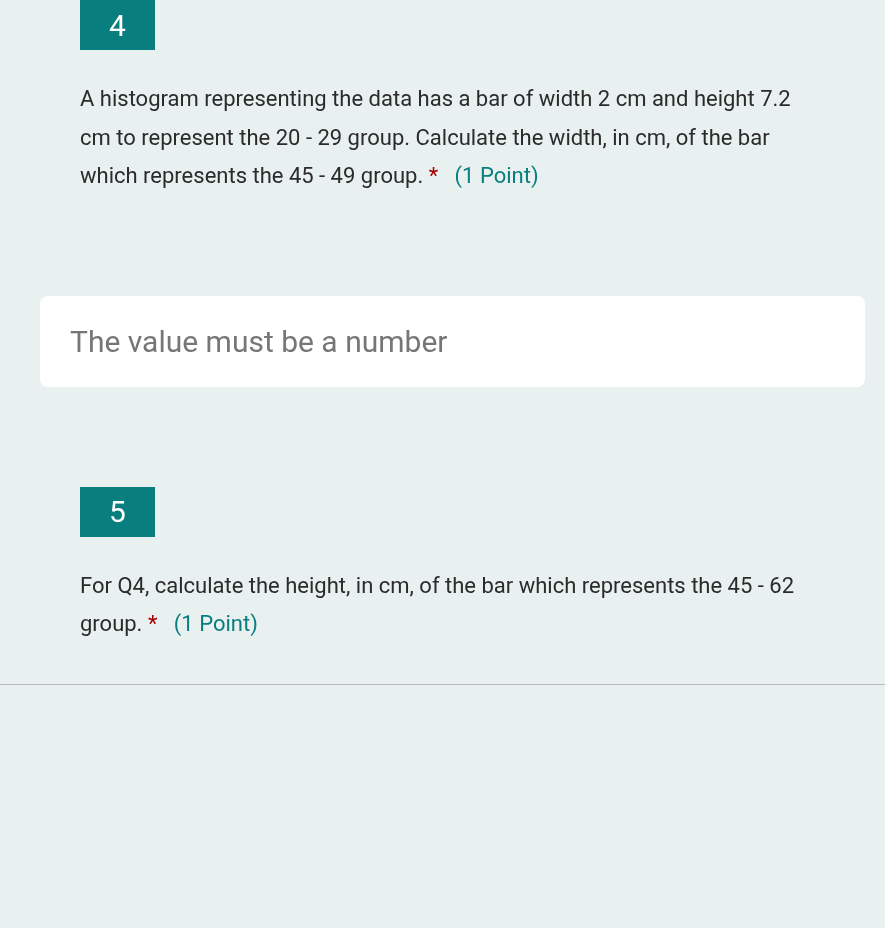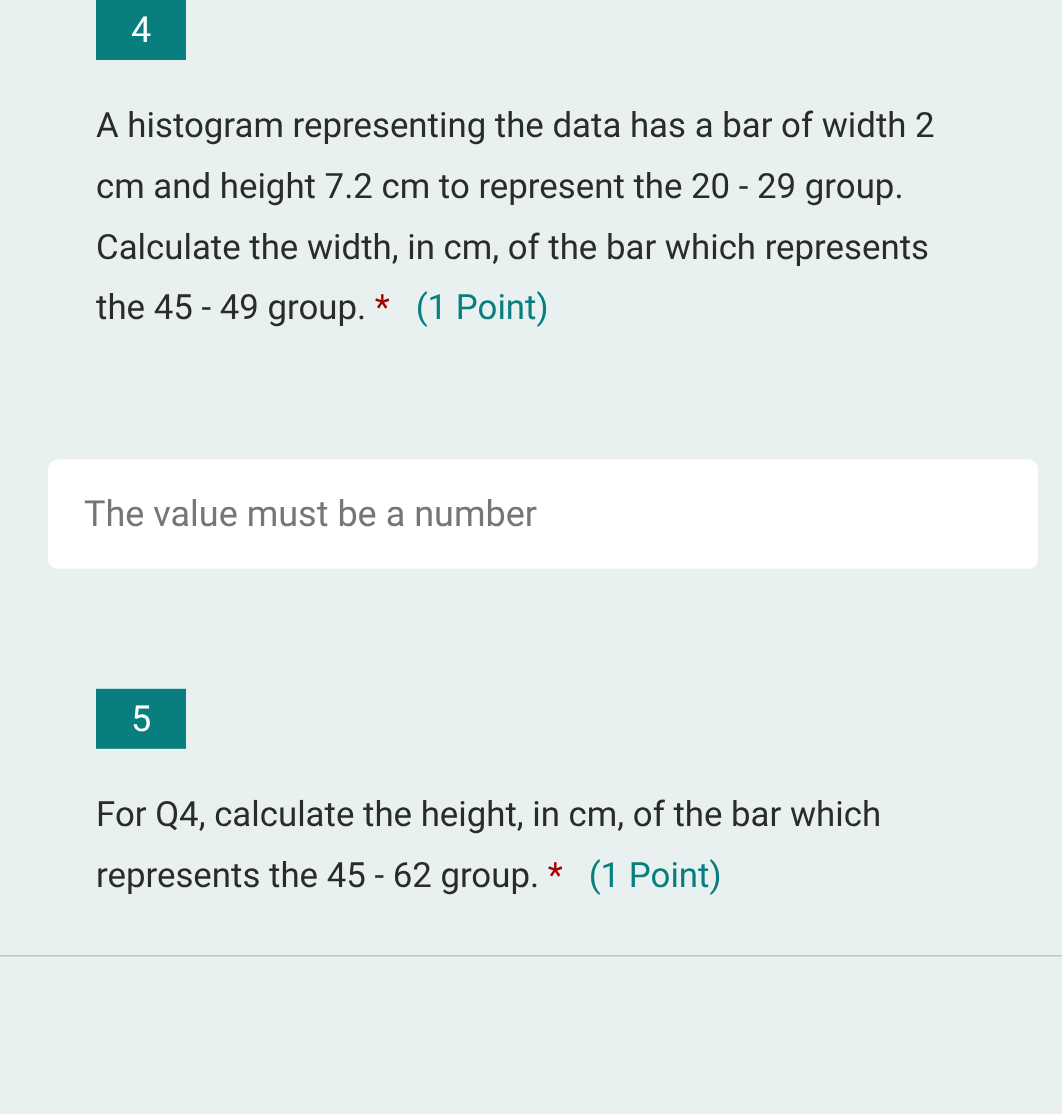--- a/index.html
+++ b/index.html
@@ -26,21 +26,21 @@
       justify-content: center;
       width: 75px;
       height: 50px;
       background-color: #087e7e;
       color: #ffffff;
       font-size: 30px;
       font-weight: 400;
       margin-bottom: 30px;
     }
     .question-text {
-      font-size: 29px;
+      font-size: 22px;
       line-height: 1.75;
       color: #2b2b2b;
       font-weight: 400;
     }
     .required-asterisk {
       color: #a80000;
     }
     .point-value {
       color: #087e7e;
     }

